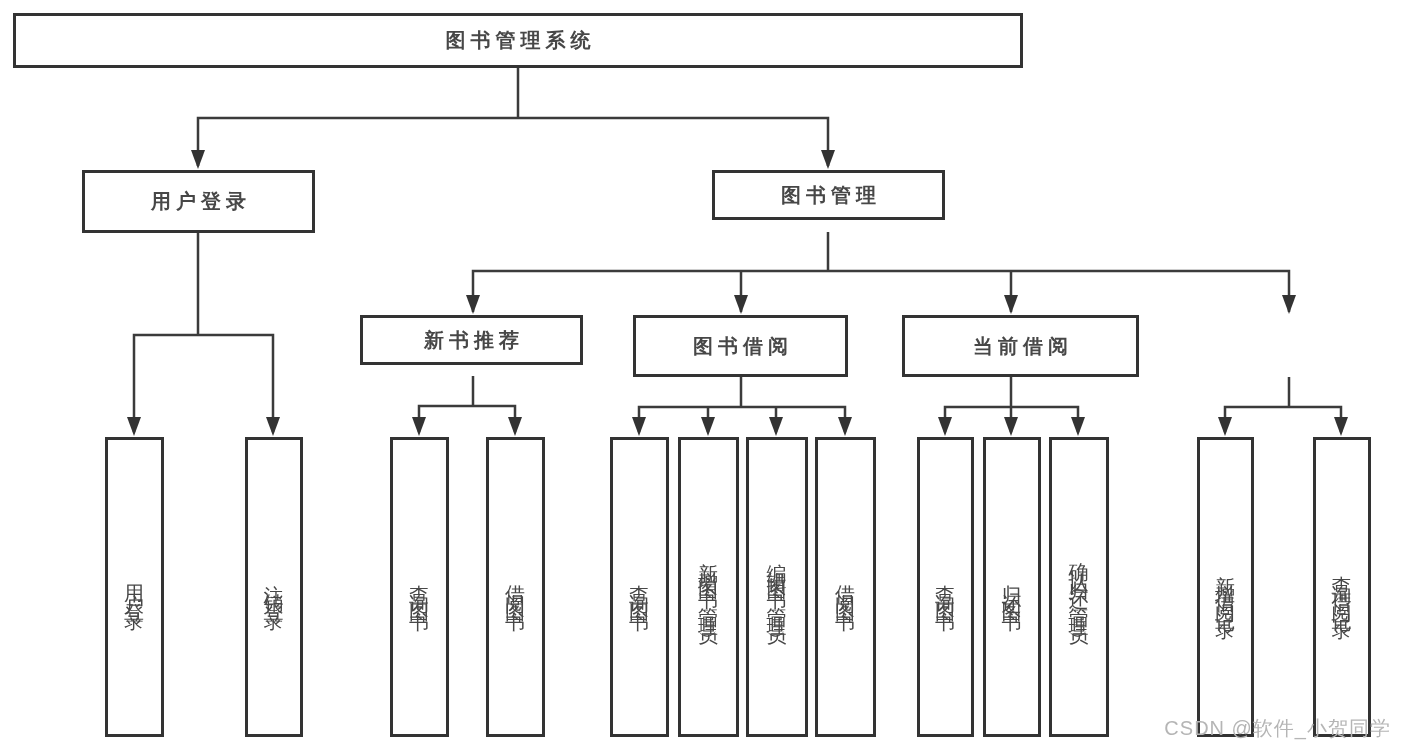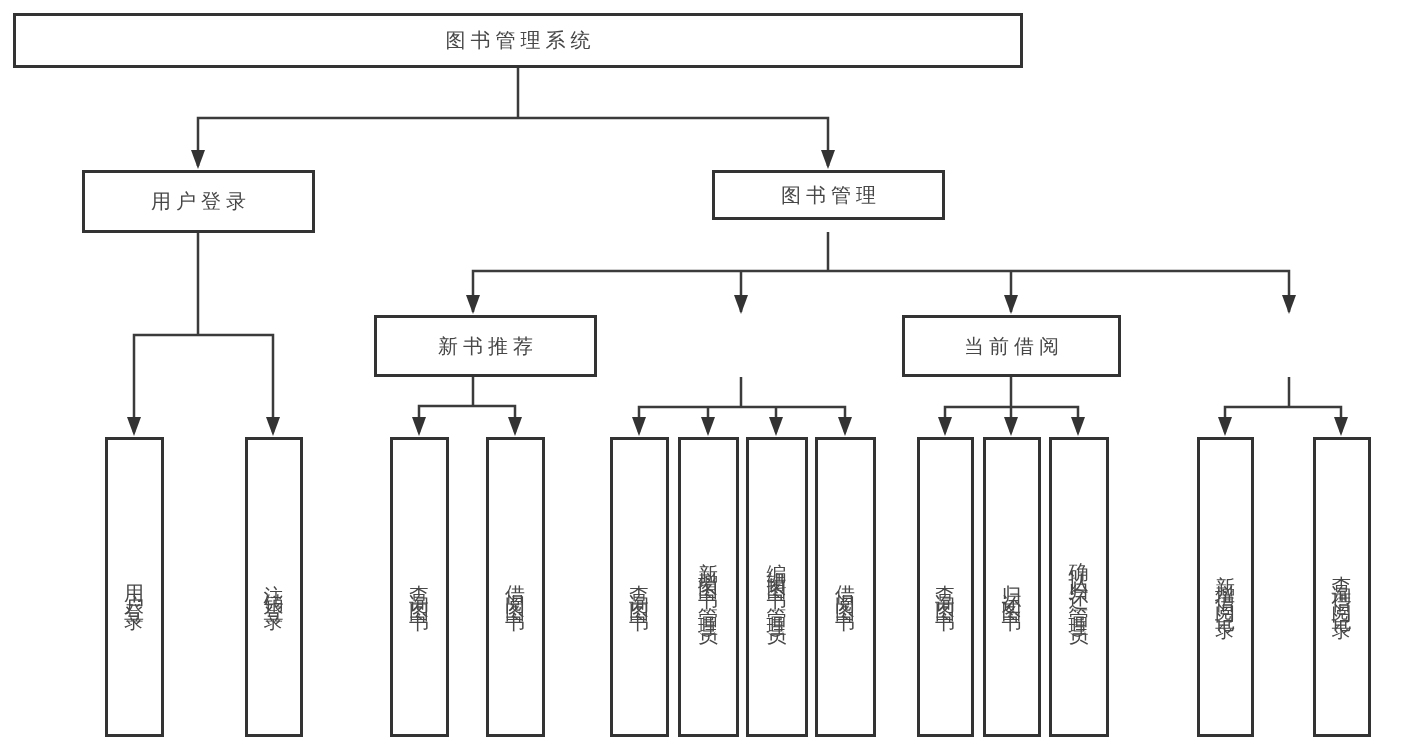--- a/index.html
+++ b/index.html
@@ -16,21 +16,21 @@
   .box{
     position:absolute;
     box-sizing:border-box;
     background:#ffffff;
     border:3px solid #333333;
     display:flex;align-items:center;justify-content:center;
     z-index:2;
   }
   .hlabel{
     font-size:20px;letter-spacing:5px;color:#474747;
-    white-space:nowrap;text-indent:5px;
+    white-space:nowrap;text-indent:5px;font-weight:bold;
   }
   .vtext{
     writing-mode:vertical-rl;
     text-orientation:mixed;
     font-size:20px;letter-spacing:9px;line-height:1.1;
     color:#474747;
   }
   #watermark{
     position:absolute;right:14px;bottom:5px;
     font-size:20px;color:#b5b5b5;letter-spacing:1px;
@@ -85,24 +85,27 @@
     <span class="hlabel">图书管理系统</span>
   </div>
 
   <div class="box" style="left:82px;top:170px;width:233px;height:63px">
     <span class="hlabel">用户登录</span>
   </div>
   <div class="box" style="left:712px;top:170px;width:233px;height:50px">
     <span class="hlabel">图书管理</span>
   </div>
 
-  <div class="box" style="left:374px;top:315px;width:223px;height:62px">
+  <div class="box" style="left:360px;top:315px;width:223px;height:50px">
     <span class="hlabel">新书推荐</span>
   </div>
-  <div class="box" style="left:902px;top:315px;width:219px;height:62px">
+  <div class="box" style="left:633px;top:315px;width:215px;height:62px">
+    <span class="hlabel">图书借阅</span>
+  </div>
+  <div class="box" style="left:902px;top:315px;width:237px;height:62px">
     <span class="hlabel">当前借阅</span>
   </div>
 
   <div class="box" style="left:105px;top:437px;width:59px;height:300px">
     <span class="vtext">用户登录</span>
   </div>
   <div class="box" style="left:245px;top:437px;width:58px;height:300px">
     <span class="vtext">注销登录</span>
   </div>
   <div class="box" style="left:390px;top:437px;width:59px;height:300px">
@@ -132,13 +135,14 @@
   <div class="box" style="left:1049px;top:437px;width:60px;height:300px">
     <span class="vtext">确认归还（管理员）</span>
   </div>
   <div class="box" style="left:1197px;top:437px;width:57px;height:300px">
     <span class="vtext">新增借阅记录</span>
   </div>
   <div class="box" style="left:1313px;top:437px;width:58px;height:300px">
     <span class="vtext">查询借阅记录</span>
   </div>
 
+  <div id="watermark">CSDN @软件_小贺同学</div>
 </div>
 
 </body></html>

